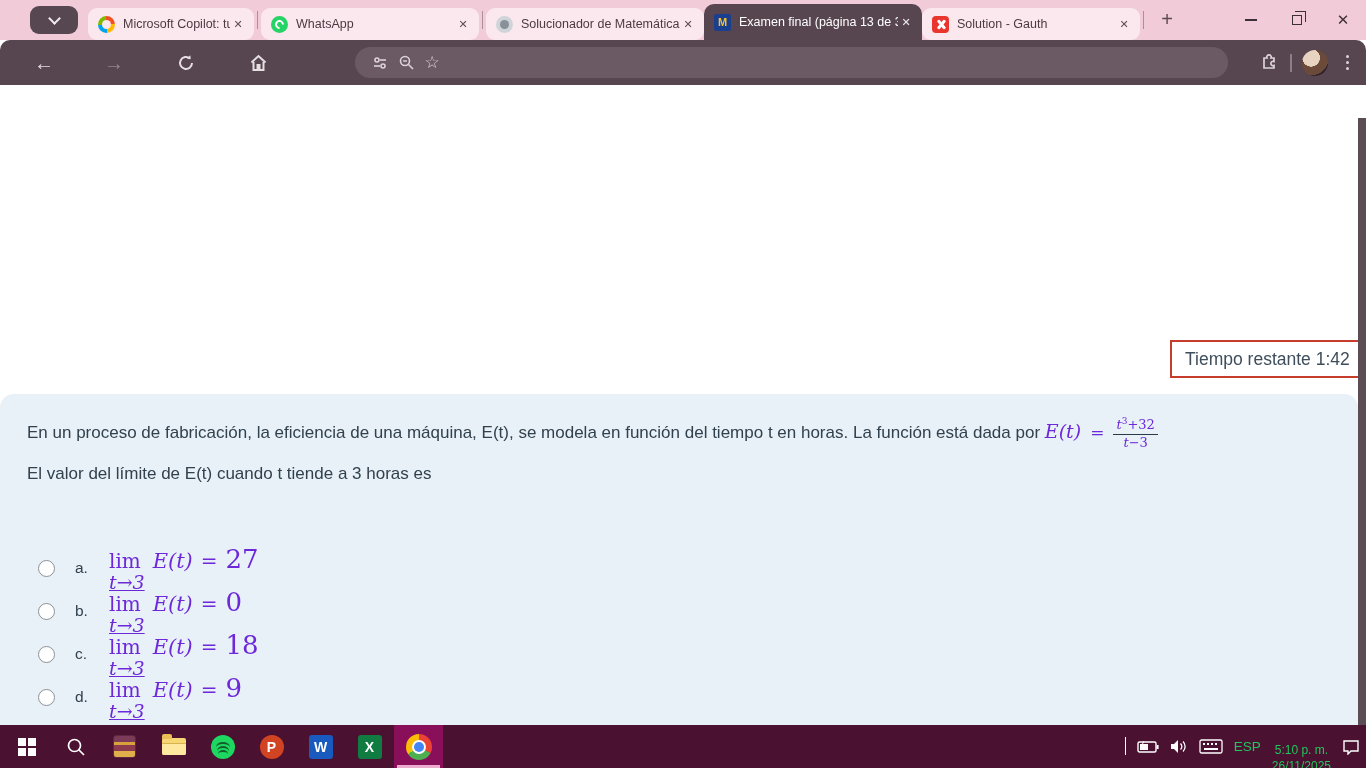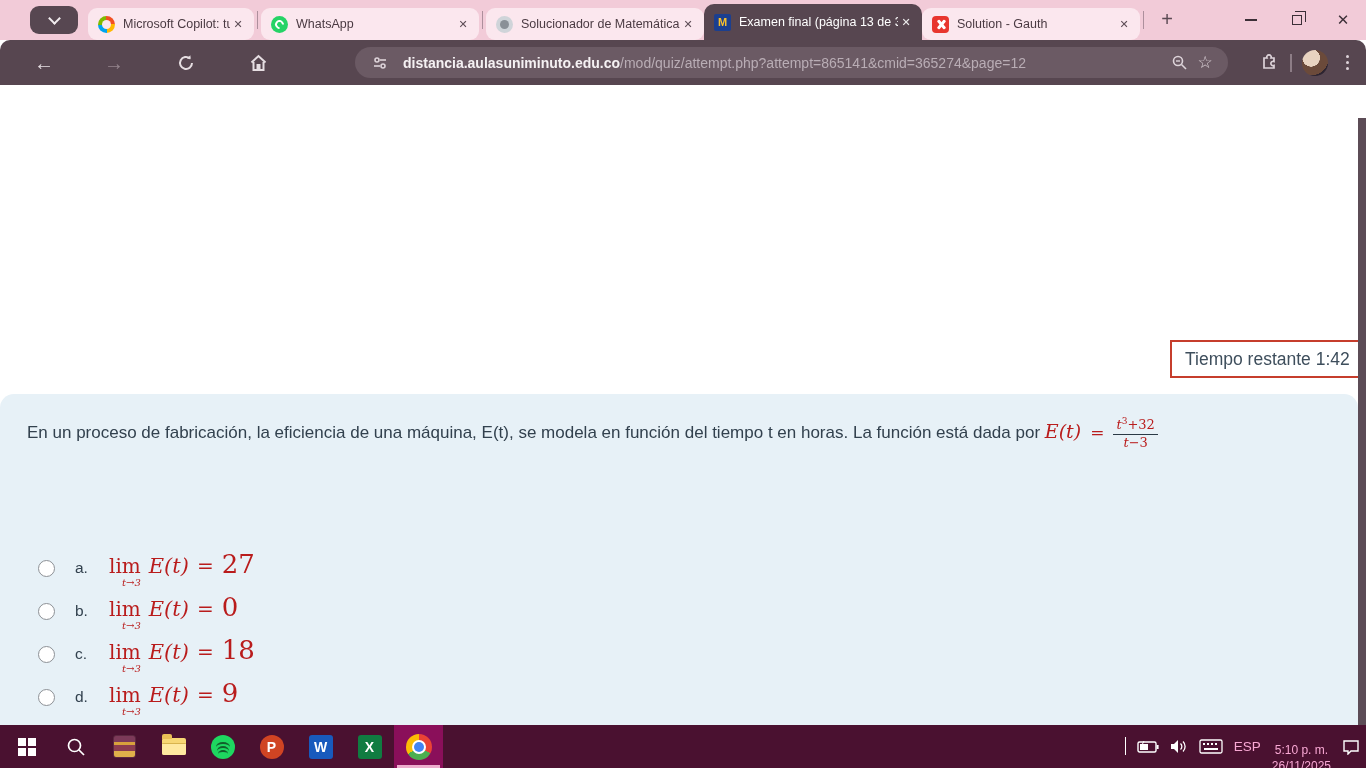--- a/index.html
+++ b/index.html
@@ -65,37 +65,37 @@
   .page { position:absolute; top:118px; left:0; width:1366px; height:607px; background:#fff; }
   .scrollbar { position:absolute; top:118px; right:0; width:8px; height:607px; background:#5c4c56; }
   .timer-box { position:absolute; left:1170px; top:222px; width:212px; height:38px; background:#fff;
     border:2px solid #c63d2c; display:flex; align-items:center; padding-left:13px;
     font-size:17.5px; color:#3e4e5c; white-space:nowrap; overflow:hidden; }
   .qcard { position:absolute; left:0; top:276px; width:1358px; height:354px; background:#e7f1f7;
     border-radius:14px; padding:23px 30px 0 27px; color:#32414e; }
   .qline1 { font-size:17px; line-height:1.5; white-space:nowrap; }
   .qline2 { font-size:17px; margin-top:14px; }
 
-  .math { font-family:"DejaVu Serif", serif; color:#b91c1c; }
+  .math { font-family:"DejaVu Serif", serif; color:#6d28d9; }
   .frac { display:inline-flex; flex-direction:column; vertical-align:middle; text-align:center;
     font-size:13px; line-height:1.1; margin-left:4px; }
   .frac .num { border-bottom:1.3px solid #2b3a46; padding:0 3px 1px; }
   .frac .den { padding-top:1px; }
   .it { font-style:italic; }
   .f-lhs { font-size:19px; }
   .f-eq { font-size:17px; margin:0 5px 0 9px; }
   sup.exp { font-size:9px; }
 
   .options { position:absolute; left:38px; top:433px; display:flex; flex-direction:column; gap:9px; }
   .opt { display:flex; align-items:center; height:34px; }
   .radio { width:17px; height:17px; border:1.5px solid #8d9196; border-radius:50%; background:#fff; flex:none; }
   .opt-letter { font-size:15.5px; color:#32414e; margin:0 16px 0 20px; width:18px; }
-  .lim-stack { display:inline-flex; flex-direction:column; align-items:flex-end; line-height:1; margin-right:8px; }
+  .lim-stack { display:inline-flex; flex-direction:column; align-items:flex-start; line-height:1; margin-right:8px; }
   .lim-stack .lim { font-size:20px; }
-  .lim-stack .limsub { font-size:10px; margin-top:2px; }
+  .lim-stack .limsub { font-size:19px; margin-top:2px;text-decoration:underline; }
   .opt-expr { font-size:21px; }
   .opt-eq { font-size:20px; margin:0 8px; }
   .opt-val { font-size:26px; }
 
   
   .taskbar { position:absolute; bottom:0; left:0; width:1366px; height:43px; background:#4a1130;
     display:flex; align-items:stretch; }
   .tb-apps { display:flex; align-items:stretch; padding-left:2px; }
   .tb-btn { width:49px; display:flex; align-items:center; justify-content:center; position:relative; }
   .tb-btn.active { background:#8a0f5a; }
@@ -112,21 +112,21 @@
     border-radius:50%/100% 100% 0 0; }
   .office-ic { width:24px; height:24px; border-radius:3px; color:#fff; font-weight:bold; font-size:14px;
     display:flex; align-items:center; justify-content:center; }
   .chrome-ic { width:26px; height:26px; border-radius:50%;
     background:conic-gradient(#ea4335 0 33%, #4caf50 33% 66%, #fbbc05 66% 100%); position:relative; }
   .chrome-ic:before { content:""; position:absolute; inset:6px; background:#fff; border-radius:50%; }
   .chrome-ic:after { content:""; position:absolute; inset:8px; background:#4285f4; border-radius:50%; }
   .winrar-ic { width:23px; height:23px; border-radius:3px;
     background:linear-gradient(#7c3a59 0 28%, #d8a13c 28% 45%, #8c3b4f 45% 72%, #e0b04a 72% 100%);
     border:1px solid #5b2840; }
-  .tray { position:absolute; right:6px; top:0; height:43px; display:flex; align-items:center; gap:11px; color:#f9a8d4; }
+  .tray { position:absolute; right:6px; top:0; height:43px; display:flex; align-items:center; gap:11px; color:#22c55e; }
   .tray svg { display:block; }
   .tray-lang { font-size:13.5px; }
   .tray-time { text-align:center; font-size:12px; line-height:1.3;margin-top:24px; }
   .chev-up { width:8px; height:8px; border-left:1.8px solid #fff; border-top:1.8px solid #fff;
     transform:rotate(45deg); margin-top:3px; }
 
   
   .fav { width:17px; height:17px; flex:none; border-radius:3px; position:relative; }
   .fav.copilot { border-radius:50%;
     background:conic-gradient(#f25022 0 25%, #ffb900 25% 50%, #00a4ef 50% 75%, #7fba00 75%); }
@@ -214,21 +214,20 @@
     </div>
     <div class="url-pill">
       <span class="pill-ic">
         <svg width="16" height="16" viewBox="0 0 16 16">
           <circle cx="5" cy="5" r="2" fill="none" stroke="#ddd3d9" stroke-width="1.6"></circle>
           <line x1="8" y1="5" x2="14" y2="5" stroke="#ddd3d9" stroke-width="1.6"></line>
           <circle cx="11" cy="11" r="2" fill="none" stroke="#ddd3d9" stroke-width="1.6"></circle>
           <line x1="2" y1="11" x2="8" y2="11" stroke="#ddd3d9" stroke-width="1.6"></line>
         </svg>
       </span>
-      <span class="url-text"><span class="url-domain">distancia.aulasuniminuto.edu.co</span><span class="url-path">/mod/quiz/attempt.php?attempt=865141&amp;cmid=365274&amp;page=12</span></span>
       <span class="pill-ic">
         <svg width="17" height="17" viewBox="0 0 17 17">
           <circle cx="7" cy="7" r="4.5" fill="none" stroke="#ddd3d9" stroke-width="1.6"></circle>
           <line x1="10.5" y1="10.5" x2="15" y2="15" stroke="#ddd3d9" stroke-width="1.6"></line>
           <line x1="5" y1="7" x2="9" y2="7" stroke="#ddd3d9" stroke-width="1.4"></line>
         </svg>
       </span>
       <span class="pill-ic" style="color:#ddd3d9; font-size:17px;">☆</span>
     </div>
     <div class="tb-right">
@@ -254,20 +253,21 @@
     <div class="qcard">
       <div class="qline1">
         <span>En un proceso de fabricación, la eficiencia de una máquina, E(t), se modela en función del tiempo t en horas. La función está dada por</span>
         <span class="math">
           <span class="it f-lhs">E(t)</span><span class="f-eq">=</span><span class="frac">
               <span class="num"><span class="it">t</span><sup class="exp">3</sup><span>+32</span></span>
               <span class="den"><span class="it">t</span><span>−3</span></span>
             </span>
         </span>
       </div>
+      <div class="qline2">El valor del límite de E(t) cuando t tiende a 3 horas es</div>
     </div>
 
     <div class="options">
       <div class="opt">
         <span class="radio"></span>
         <span class="opt-letter">a.</span>
         <span class="math">
           <span class="lim-stack">
               <span class="lim">lim</span>
               <span class="limsub it">t→3</span>

